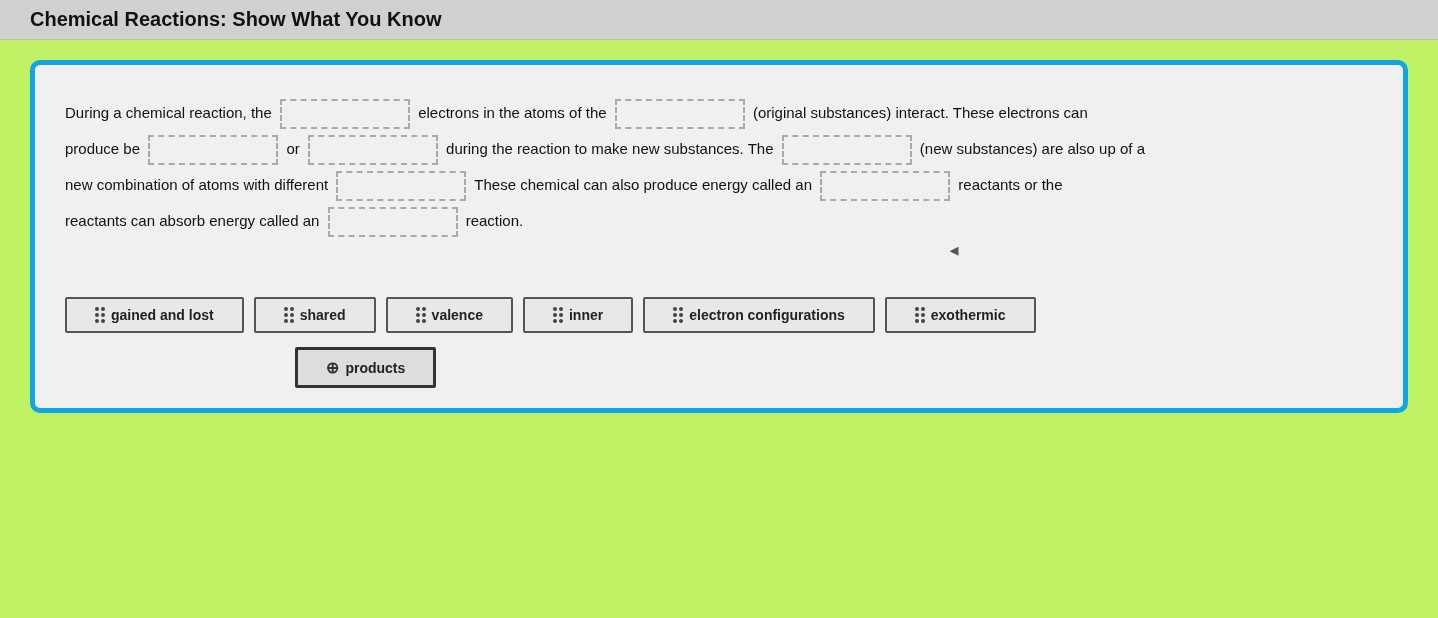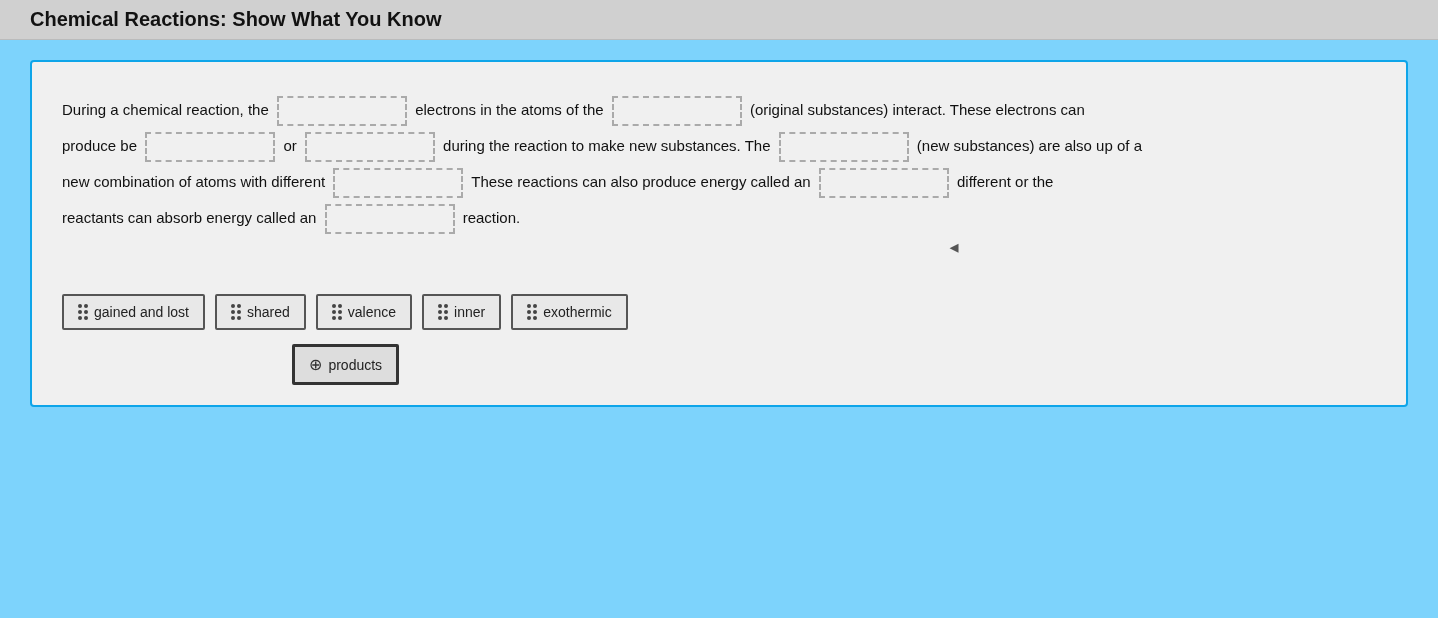--- a/index.html
+++ b/index.html
@@ -12,39 +12,39 @@
       font-family: Arial, sans-serif;
       background-color: #e8e8e8;
       min-height: 618px;
       font-size: 15px;
       color: #222;
     }
 
     .page-container {
       width: 1438px;
       min-height: 618px;
-      background-color: #7dd3fc;
+      background-color: #bef264;
       padding: 0;
     }
 
     .title-bar {
       background-color: #d0d0d0;
       padding: 8px 30px;
       font-size: 20px;
       font-weight: bold;
       color: #111;
       border-bottom: 1px solid #bbb;
     }
 
     .main-content {
       background-color: #f0f0f0;
       margin: 20px 30px;
       padding: 30px 30px 20px 30px;
-      border: 2px solid #0ea5e9;
-      border-radius: 4px;
+      border: 5px solid #0ea5e9;
+      border-radius: 10px;
     }
 
     .text-block {
       line-height: 2.4;
       font-size: 15px;
       color: #111;
     }
 
     .blank-box {
       display: inline-block;
@@ -65,25 +65,25 @@
       align-items: center;
       padding: 10px 0;
     }
 
     .drag-item {
       display: inline-flex;
       align-items: center;
       gap: 6px;
       border: 2px solid #555;
       background-color: #e8e8e8;
-      padding: 8px 14px;
+      padding: 8px 28px;
       border-radius: 2px;
       cursor: grab;
       font-size: 14px;
-      font-weight: 400;
+      font-weight: 700;
       user-select: none;
     }
 
     .drag-item.active-drag {
       border: 3px solid #333;
       background-color: #ddd;
     }
 
     .drag-icon {
       display: inline-grid;
@@ -139,23 +139,23 @@
       <span>or</span>
       <span class="blank-box">&nbsp;&nbsp;&nbsp;&nbsp;&nbsp;&nbsp;&nbsp;&nbsp;&nbsp;&nbsp;&nbsp;&nbsp;</span>
       <span>during the reaction to make new substances. The</span>
       <span class="blank-box">&nbsp;&nbsp;&nbsp;&nbsp;&nbsp;&nbsp;&nbsp;&nbsp;&nbsp;&nbsp;&nbsp;&nbsp;</span>
       <span>(new substances) are also up of a</span>
 
       
       <br>
       <span>new combination of atoms with different</span>
       <span class="blank-box">&nbsp;&nbsp;&nbsp;&nbsp;&nbsp;&nbsp;&nbsp;&nbsp;&nbsp;&nbsp;&nbsp;&nbsp;</span>
-      <span>These reactions can also produce energy called an</span>
-      <span class="blank-box">&nbsp;&nbsp;&nbsp;&nbsp;&nbsp;&nbsp;&nbsp;&nbsp;&nbsp;&nbsp;&nbsp;&nbsp;</span>
-      <span>different or the</span>
+      <span>These chemical can also produce energy called an</span>
+      <span class="blank-box">&nbsp;&nbsp;&nbsp;&nbsp;&nbsp;&nbsp;&nbsp;&nbsp;&nbsp;&nbsp;&nbsp;&nbsp;</span>
+      <span>reactants or the</span>
 
       
       <br>
       <span>reactants can absorb energy called an</span>
       <span class="blank-box">&nbsp;&nbsp;&nbsp;&nbsp;&nbsp;&nbsp;&nbsp;&nbsp;&nbsp;&nbsp;&nbsp;&nbsp;</span>
       <span>reaction.</span>
     </div>
 
     <div class="arrow-indicator">
       <span>◂</span>
@@ -203,20 +203,31 @@
           <span></span>
             <span></span>
           <span></span>
             <span></span>
           <span></span>
             <span></span>
         </span>
         <span>inner</span>
       </div>
 
+      <div class="drag-item">
+        <span class="drag-icon">
+          <span></span>
+            <span></span>
+          <span></span>
+            <span></span>
+          <span></span>
+            <span></span>
+        </span>
+        <span>electron configurations</span>
+      </div>
 
       <div class="drag-item">
         <span class="drag-icon">
           <span></span>
             <span></span>
           <span></span>
             <span></span>
           <span></span>
             <span></span>
         </span>

